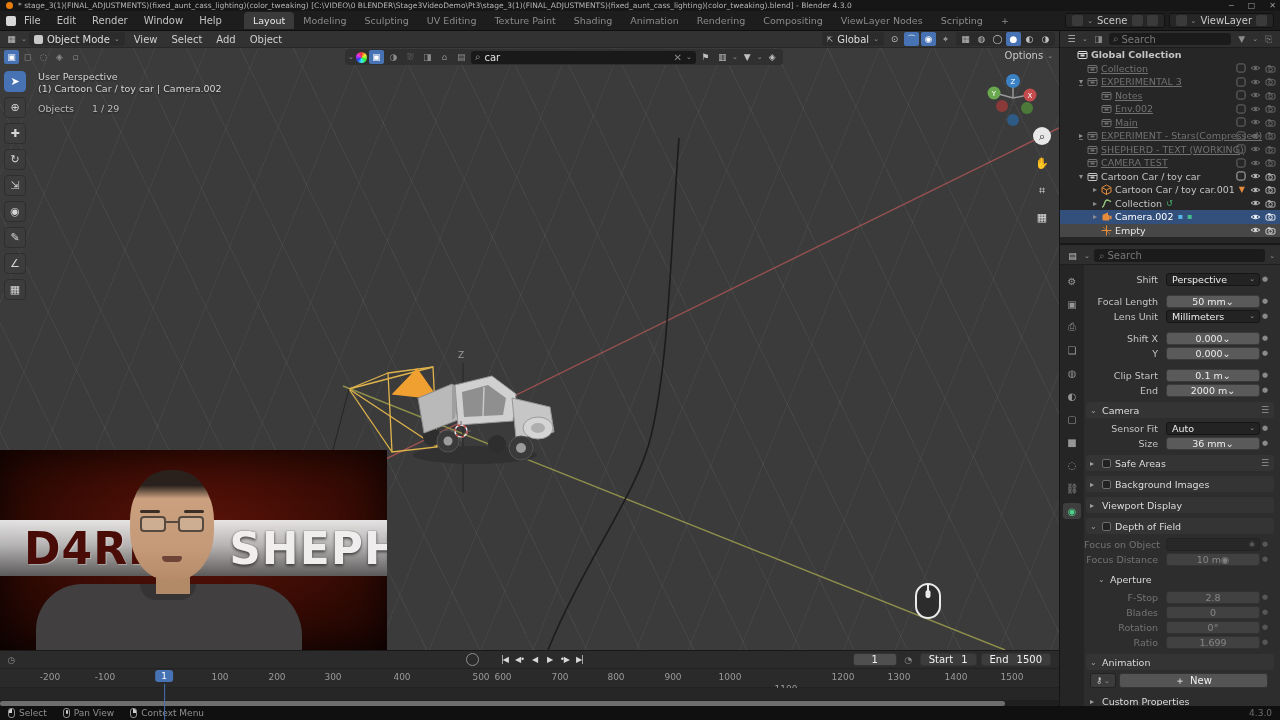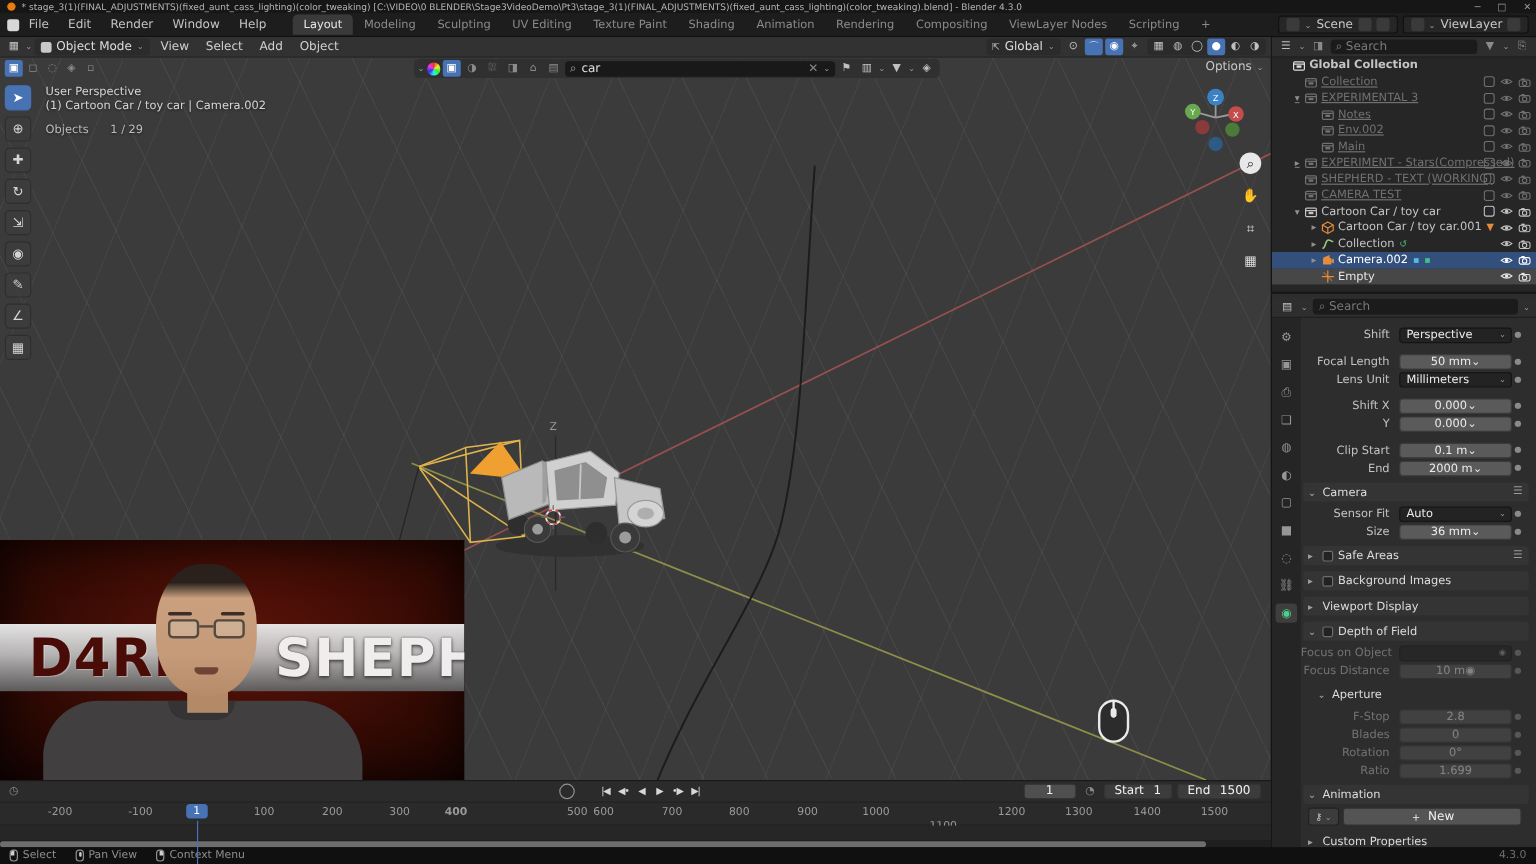--- a/index.html
+++ b/index.html
@@ -1157,25 +1157,25 @@
         <span class="tl-field tl-se">
           <span>End</span>
             <span>1500</span>
         </span>
       </div>
     </div>
     <div id="tl-ruler">
       <div>
 
       <span class="tick" style="left: 50px;">-200</span>
-          <span class="tick" style="left: 117px;">-100</span>
+          <span class="tick" style="left: 105px;">-100</span>
           <span class="tick" style="left: 220px;">100</span>
           <span class="tick" style="left: 277px;">200</span>
           <span class="tick" style="left: 333px;">300</span>
-          <span class="tick" style="left: 380px; font-weight: bold;">400</span>
+          <span class="tick" style="left: 402px;">400</span>
           <span class="tick" style="left: 447px; margin-left: 34px;">500</span>
           <span class="tick" style="left: 503px;">600</span>
           <span class="tick" style="left: 560px;">700</span>
           <span class="tick" style="left: 616px;">800</span>
           <span class="tick" style="left: 673px;">900</span>
           <span class="tick" style="left: 730px;">1000</span>
           <span class="tick" style="left: 786px; margin-top: 12px;">1100</span>
           <span class="tick" style="left: 843px;">1200</span>
           <span class="tick" style="left: 899px;">1300</span>
           <span class="tick" style="left: 956px;">1400</span>

